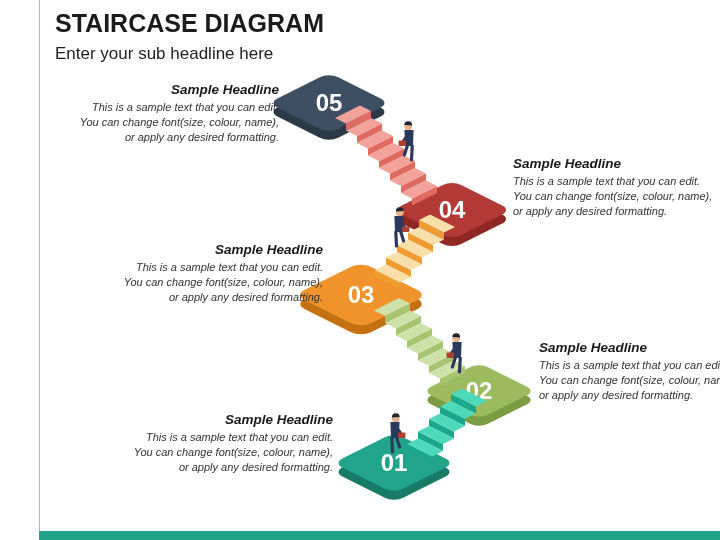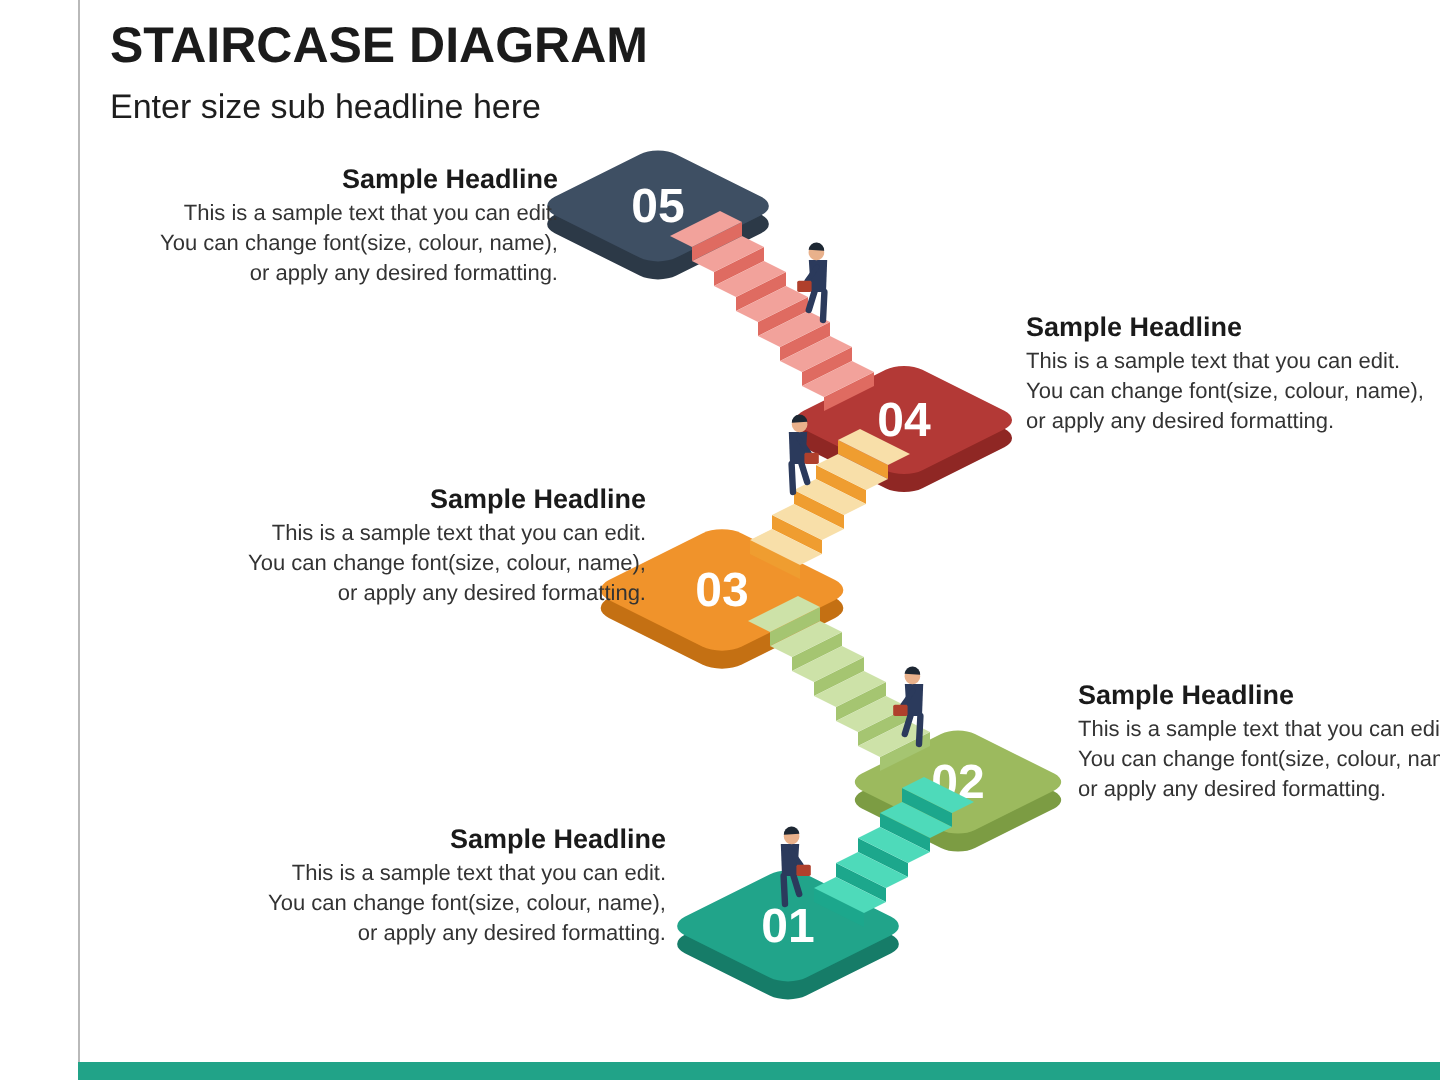--- a/index.html
+++ b/index.html
@@ -4,37 +4,37 @@
 <style>
   html,body{margin:0;padding:0;background:#fff;}
   .slide{
     position:relative;width:720px;height:540px;background:#fff;overflow:hidden;
     font-family:"Liberation Sans",sans-serif;
   }
   .edge-line{position:absolute;left:0;top:0;width:1px;height:540px;background:#b9b9b9;}
   .title{position:absolute;left:16px;top:9px;font-size:25px;font-weight:700;color:#1b1b1b;}
   .subtitle{position:absolute;left:16px;top:44px;font-size:17px;font-weight:400;color:#1e1e1e;}
   .diagram{position:absolute;left:0;top:0;width:720px;height:540px;}
-  .tb{position:absolute;width:200px;}
+  .tb{position:absolute;width:200px;font-style:italic;}
   .tb-right{text-align:right;}
   .tb-left{text-align:left;}
   .tb-head{font-size:13.5px;font-weight:700;color:#1a1a1a;margin:0 0 3px 0;}
   .tb-body{font-size:11px;line-height:1.37;color:#333;}
   .plat-num{font-family:"Liberation Sans",sans-serif;font-size:24px;font-weight:700;fill:#ffffff;}
   .accent-bar{position:absolute;left:0;right:0;top:531px;height:9px;background:#21A388;}
 </style>
 </head>
 <body>
 
 <div class="slide" style="background: rgb(255, 255, 255); margin-left: 39px;">
 
   <div class="edge-line"></div>
 
   <div class="title">STAIRCASE DIAGRAM</div>
-  <div class="subtitle">Enter size sub headline here</div>
+  <div class="subtitle">Enter your sub headline here</div>
 
   <svg class="diagram" viewBox="0 0 720 540">
     <defs>
       <g id="person">
         <line x1="-2.5" y1="0" x2="-3.2" y2="-14" stroke="#2B3A5C" stroke-width="3.2" stroke-linecap="round"></line>
         <line x1="4.6" y1="-5" x2="1.5" y2="-15" stroke="#2B3A5C" stroke-width="3.2" stroke-linecap="round"></line>
         <path d="M-4,-14 L3.6,-14 L4.6,-30 L-4.6,-30 Z" fill="#2B3A5C"></path>
         <line x1="0.5" y1="-26.5" x2="5.5" y2="-19.5" stroke="#2B3A5C" stroke-width="2.6" stroke-linecap="round"></line>
         <rect x="3.2" y="-19.6" width="7.2" height="5.6" rx="0.9" fill="#B0402C"></rect>
         <circle cx="0.8" cy="-33.8" r="3.9" fill="#E9B18B"></circle>

